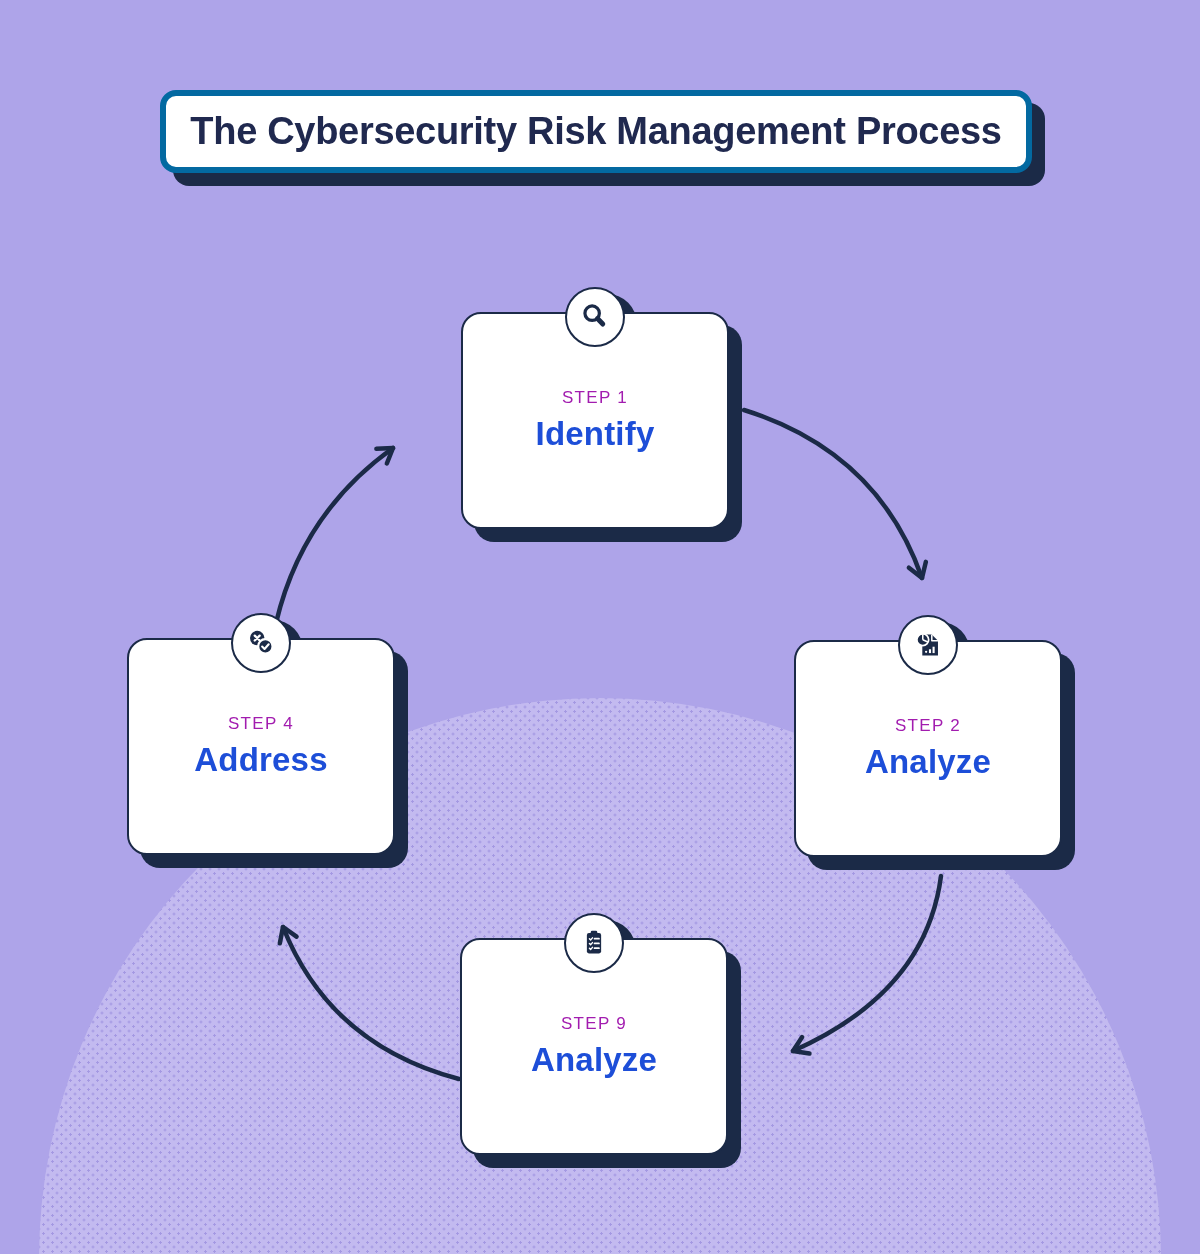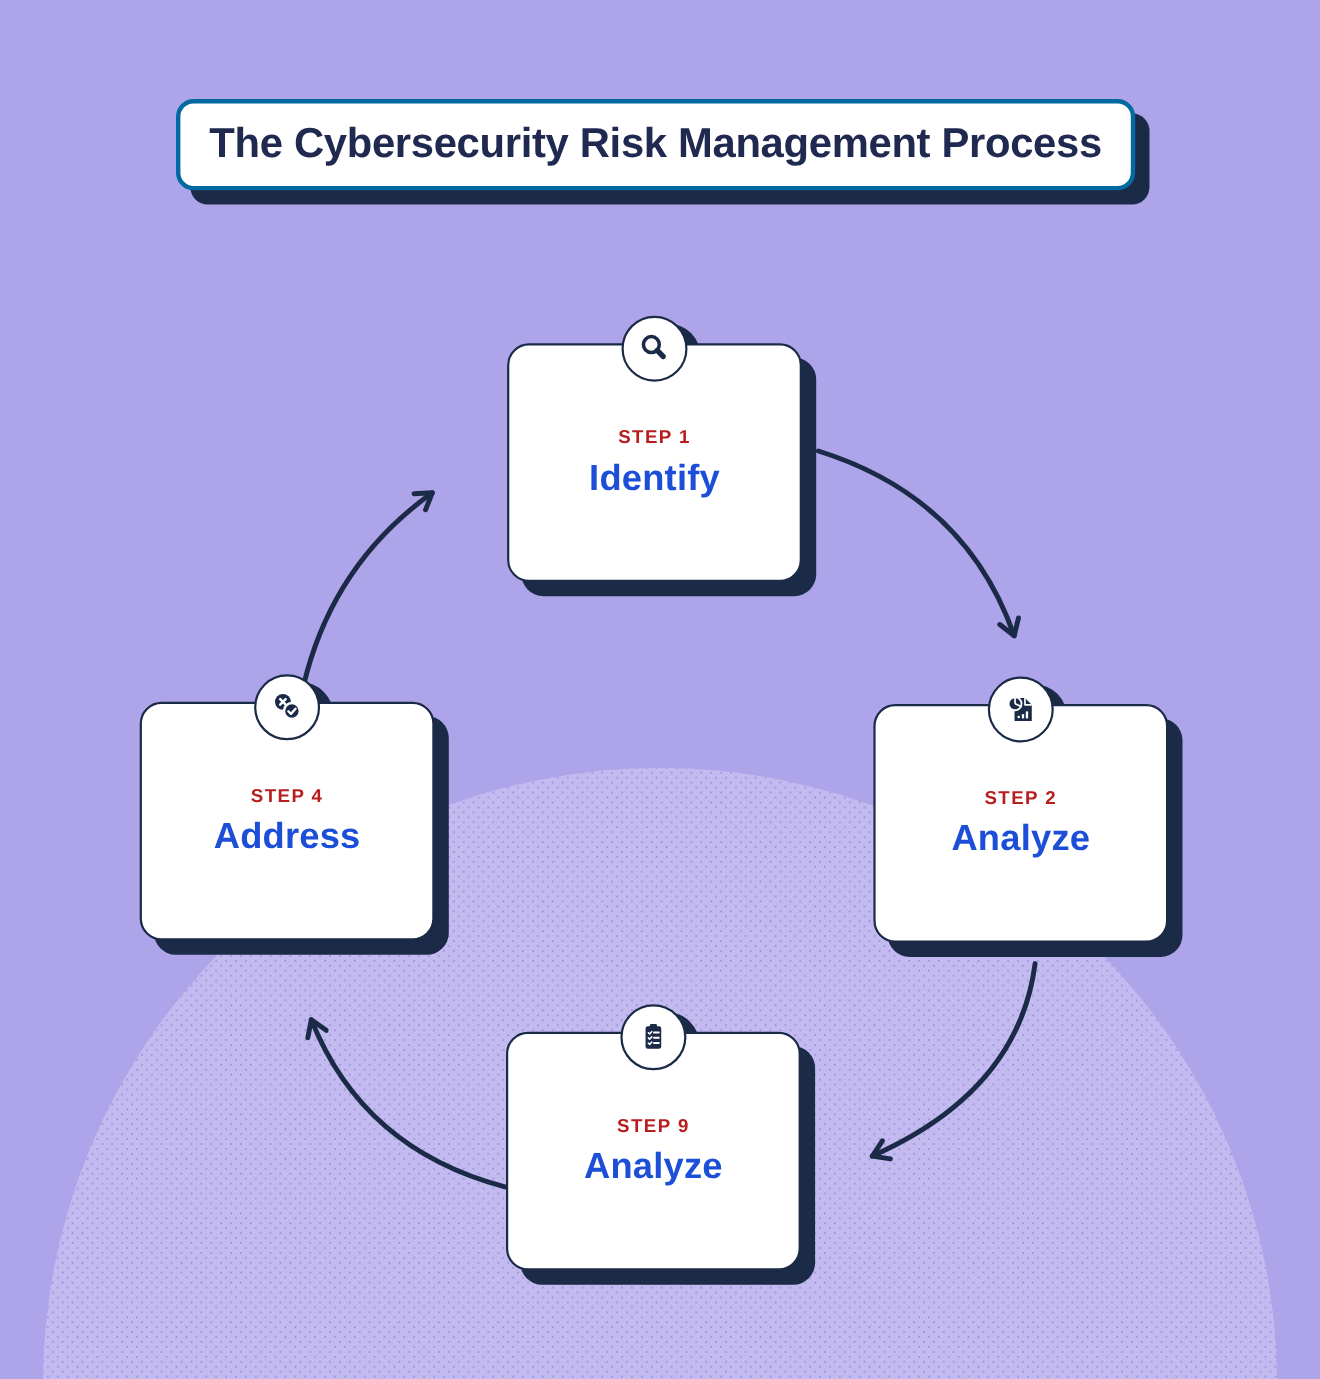--- a/index.html
+++ b/index.html
@@ -21,21 +21,21 @@
   .arrows{position:absolute; left:0; top:0; width:1200px; height:1254px; z-index:1;}
   .title-wrap{
     position:absolute; left:160px; top:90px; width:872px; height:83px; z-index:3;
   }
   .title-shadow{
     position:absolute; left:13px; top:13px; width:100%; height:100%;
     background:#1B2A47; border-radius:16px;
   }
   .title-box{
     position:absolute; left:0; top:0; width:100%; height:100%;
-    background:#ffffff; border:4px solid #0369a1; border-radius:16px;
+    background:#ffffff; border:6px solid #0369a1; border-radius:16px;
     box-sizing:border-box;
     display:flex; align-items:center; justify-content:center;
   }
   .title-text{
     font-size:38px; font-weight:700; letter-spacing:-0.3px; color:#20294F;
     white-space:nowrap;
   }
   .card{
     position:absolute; width:268px; height:217px; z-index:2;
   }
@@ -55,21 +55,21 @@
     gap:7px;
   }
   .badge{
     position:absolute; left:calc(50% - 30px); top:-25px;
     width:60px; height:60px; border-radius:50%;
     background:#ffffff; border:2px solid #1B2A47; box-sizing:border-box;
     display:flex; align-items:center; justify-content:center;
   }
   .badge svg{width:38px; height:38px; display:block;}
   .step-label{
-    font-size:17px; font-weight:700; letter-spacing:1.3px; color:#b91c1c;
+    font-size:17px; font-weight:400; letter-spacing:1.3px; color:#a21caf;
   }
   .step-name{
     font-size:33px; font-weight:700; color:#1d4ed8; letter-spacing:0.2px;
   }
   .c1{left:461px; top:312px;}
   .c2{left:794px; top:640px;text-align:center;}
   .c3{left:460px; top:938px;}
   .c4{left:127px; top:638px;}
 </style>
 </head>

